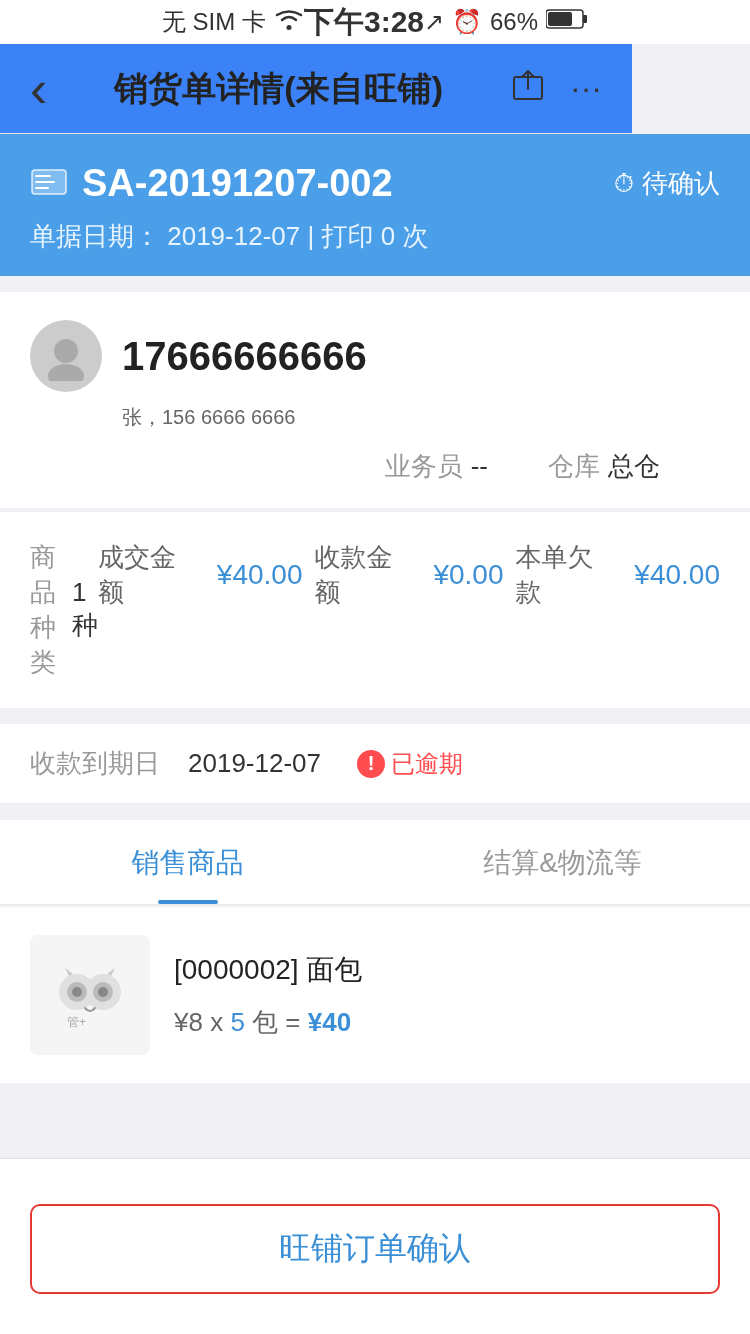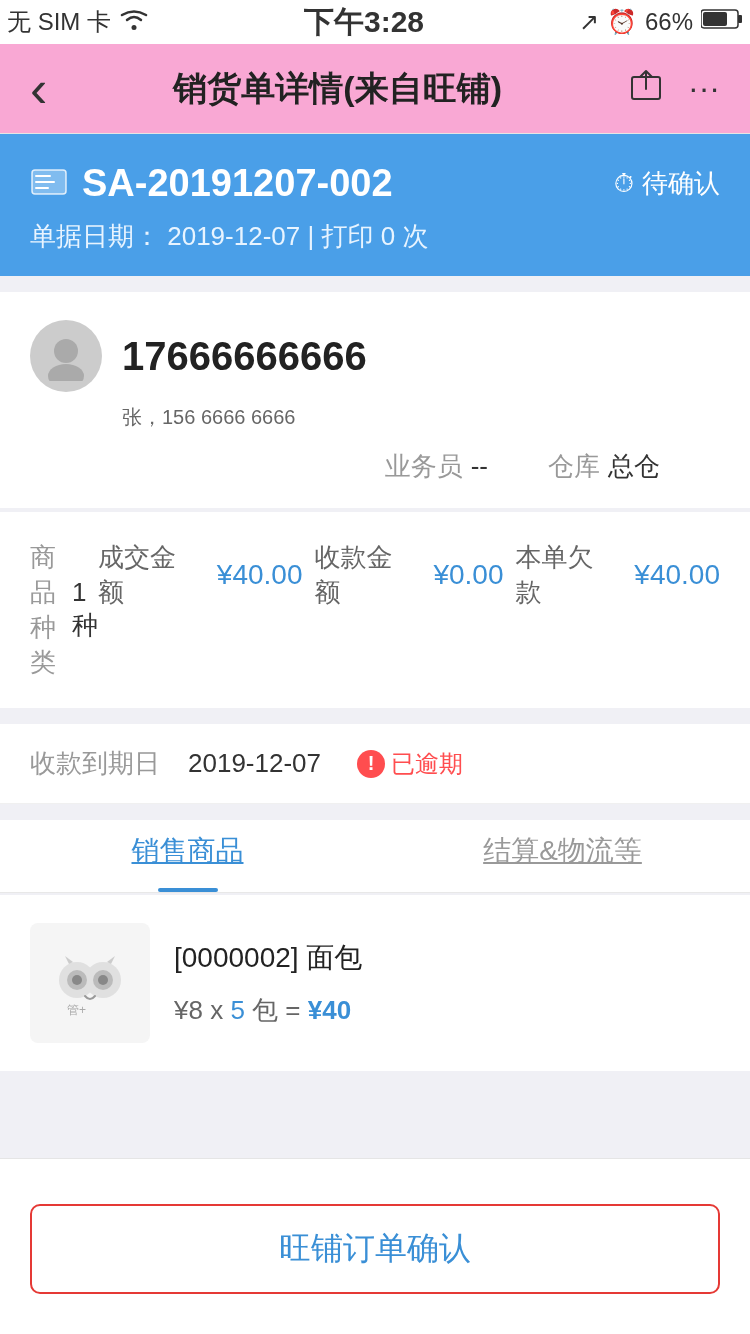--- a/index.html
+++ b/index.html
@@ -13,34 +13,34 @@
       color: #333;
     }
 
     
     .status-bar {
       width: 750px;
       height: 44px;
       background: #fff;
       display: flex;
       align-items: center;
-      justify-content: space-between;
-      padding: 0 7px;
+      justify-content: center;
+      padding: 0 20px;
       font-size: 24px;
       font-weight: 500;
     }
     .status-left { display: flex; align-items: center; gap: 8px; }
     .status-center { font-size: 30px; font-weight: 600; }
     .status-right { display: flex; align-items: center; gap: 8px; font-size: 24px; }
 
     
     .nav-bar {
-      width: 750px;
+      width: 632px;
       height: 90px;
-      background: #f9a8d4;
+      background: #3b82f6;
       display: flex;
       align-items: center;
       justify-content: space-between;
       padding: 0 30px;
       border-bottom: 1px solid #e5e5e5;
     }
     .nav-back {
       font-size: 40px;
       color: #333;
       cursor: pointer;
@@ -213,26 +213,25 @@
     
     .tabs-container {
       background: #fff;
       margin-top: 16px;
       display: flex;
       border-bottom: 1px solid #e8e8e8;
     }
     .tab-item {
       flex: 1;
       text-align: center;
-      padding: 12px 0 22px 0;
+      padding: 24px 0 22px 0;
       font-size: 28px;
       color: #999;
       position: relative;
       cursor: pointer;
-      text-decoration: underline;
     }
     .tab-item.active {
       color: #3a8fd6;
     }
     .tab-item.active::after {
       content: '';
       position: absolute;
       bottom: 0;
       left: 50%;
       transform: translateX(-50%);

